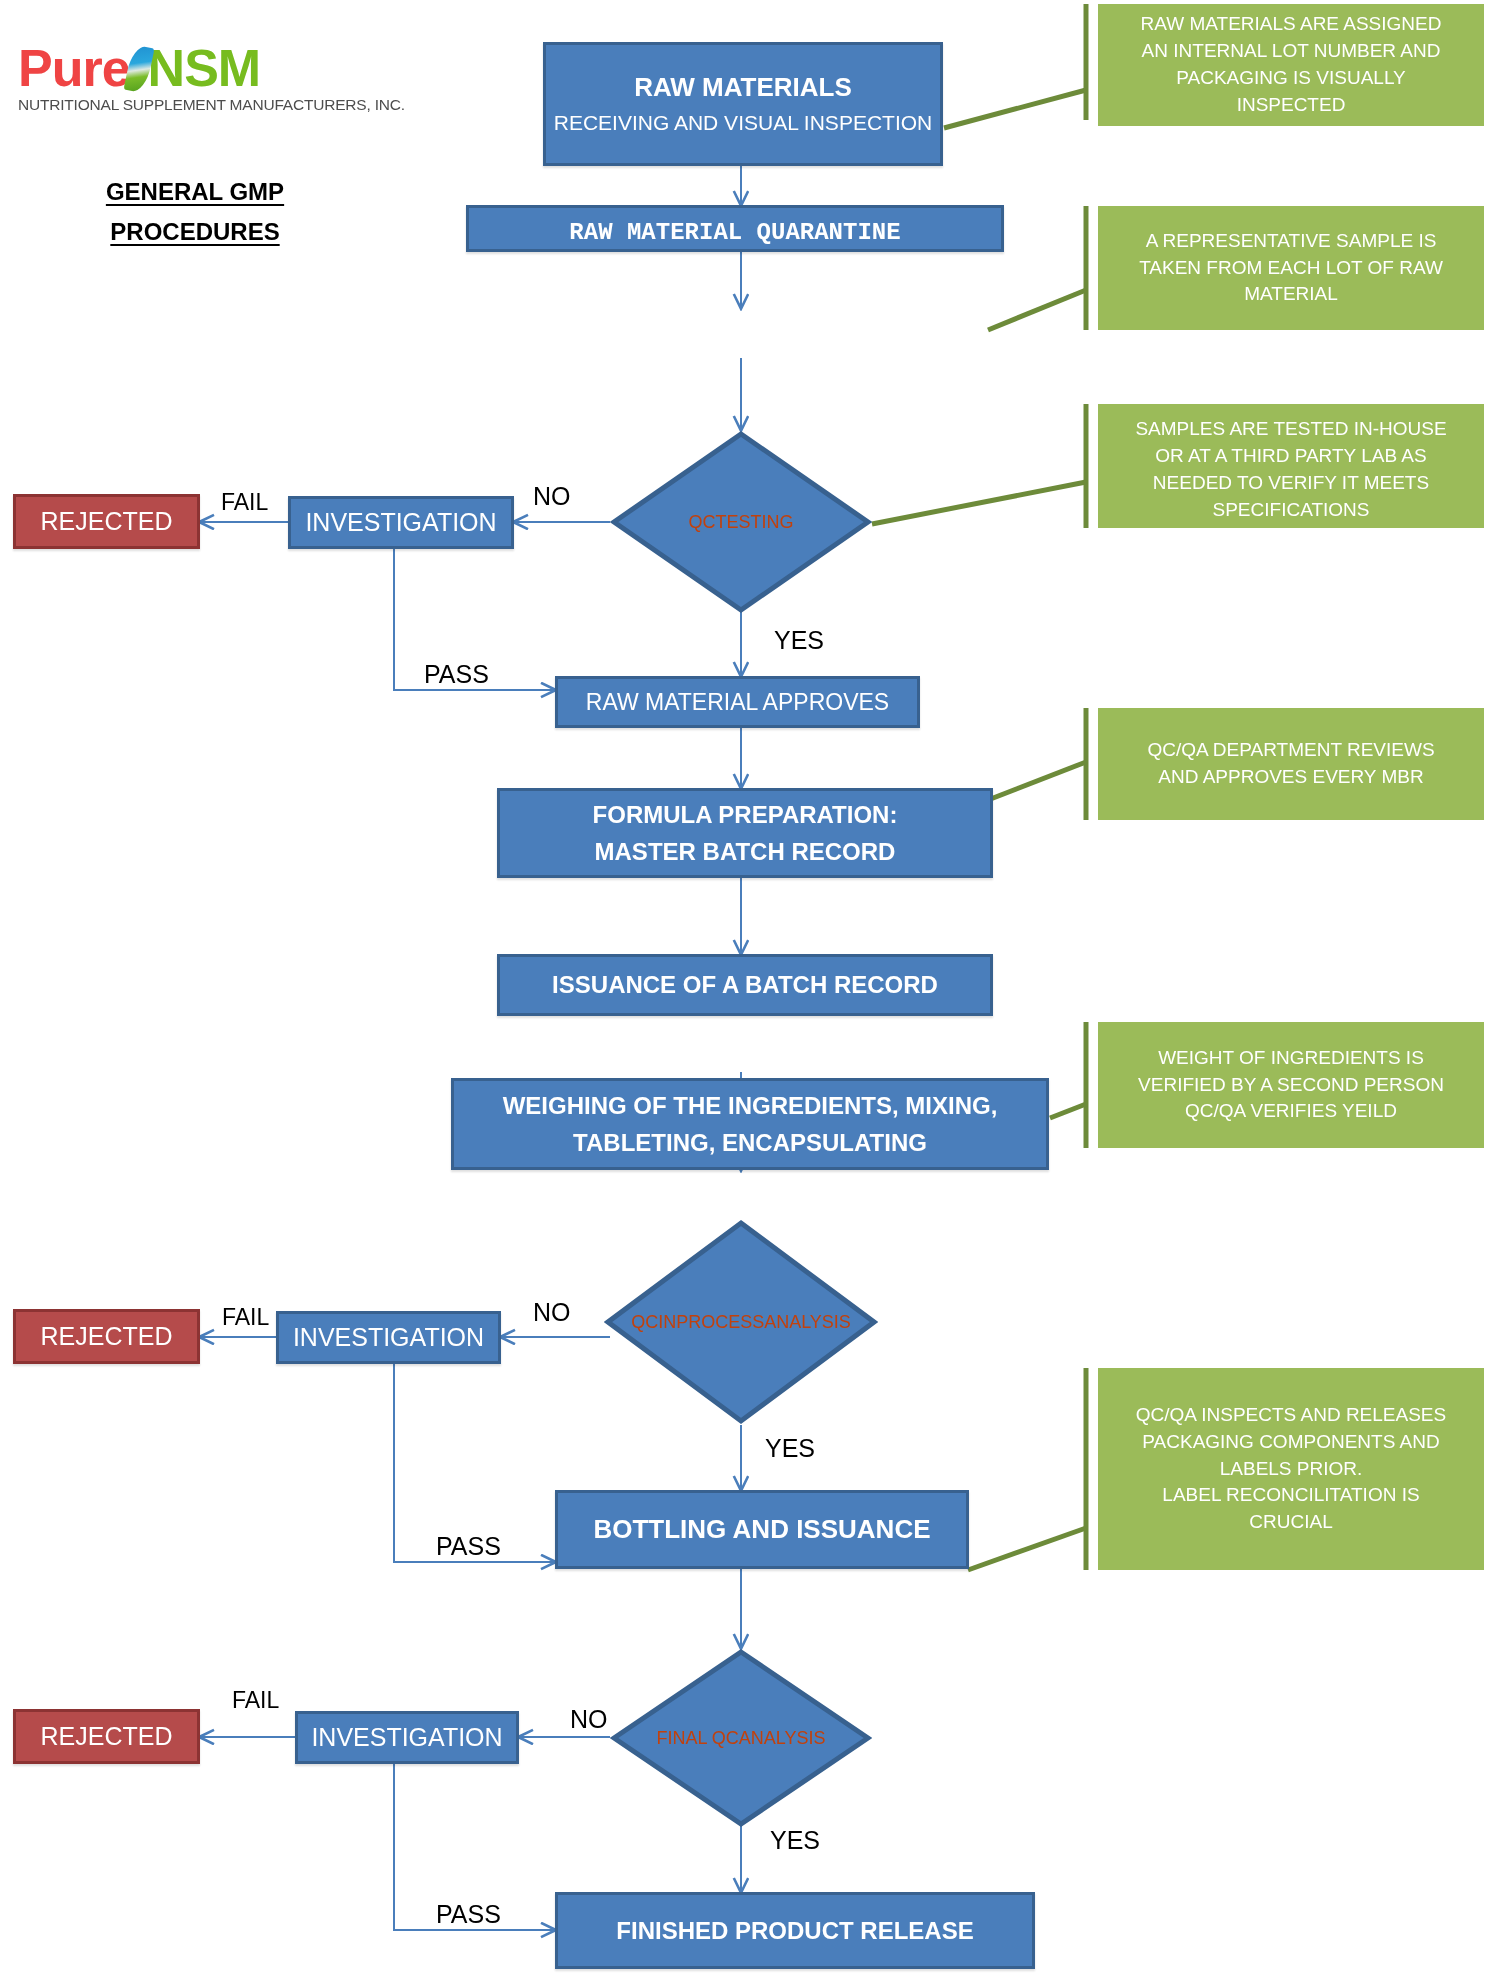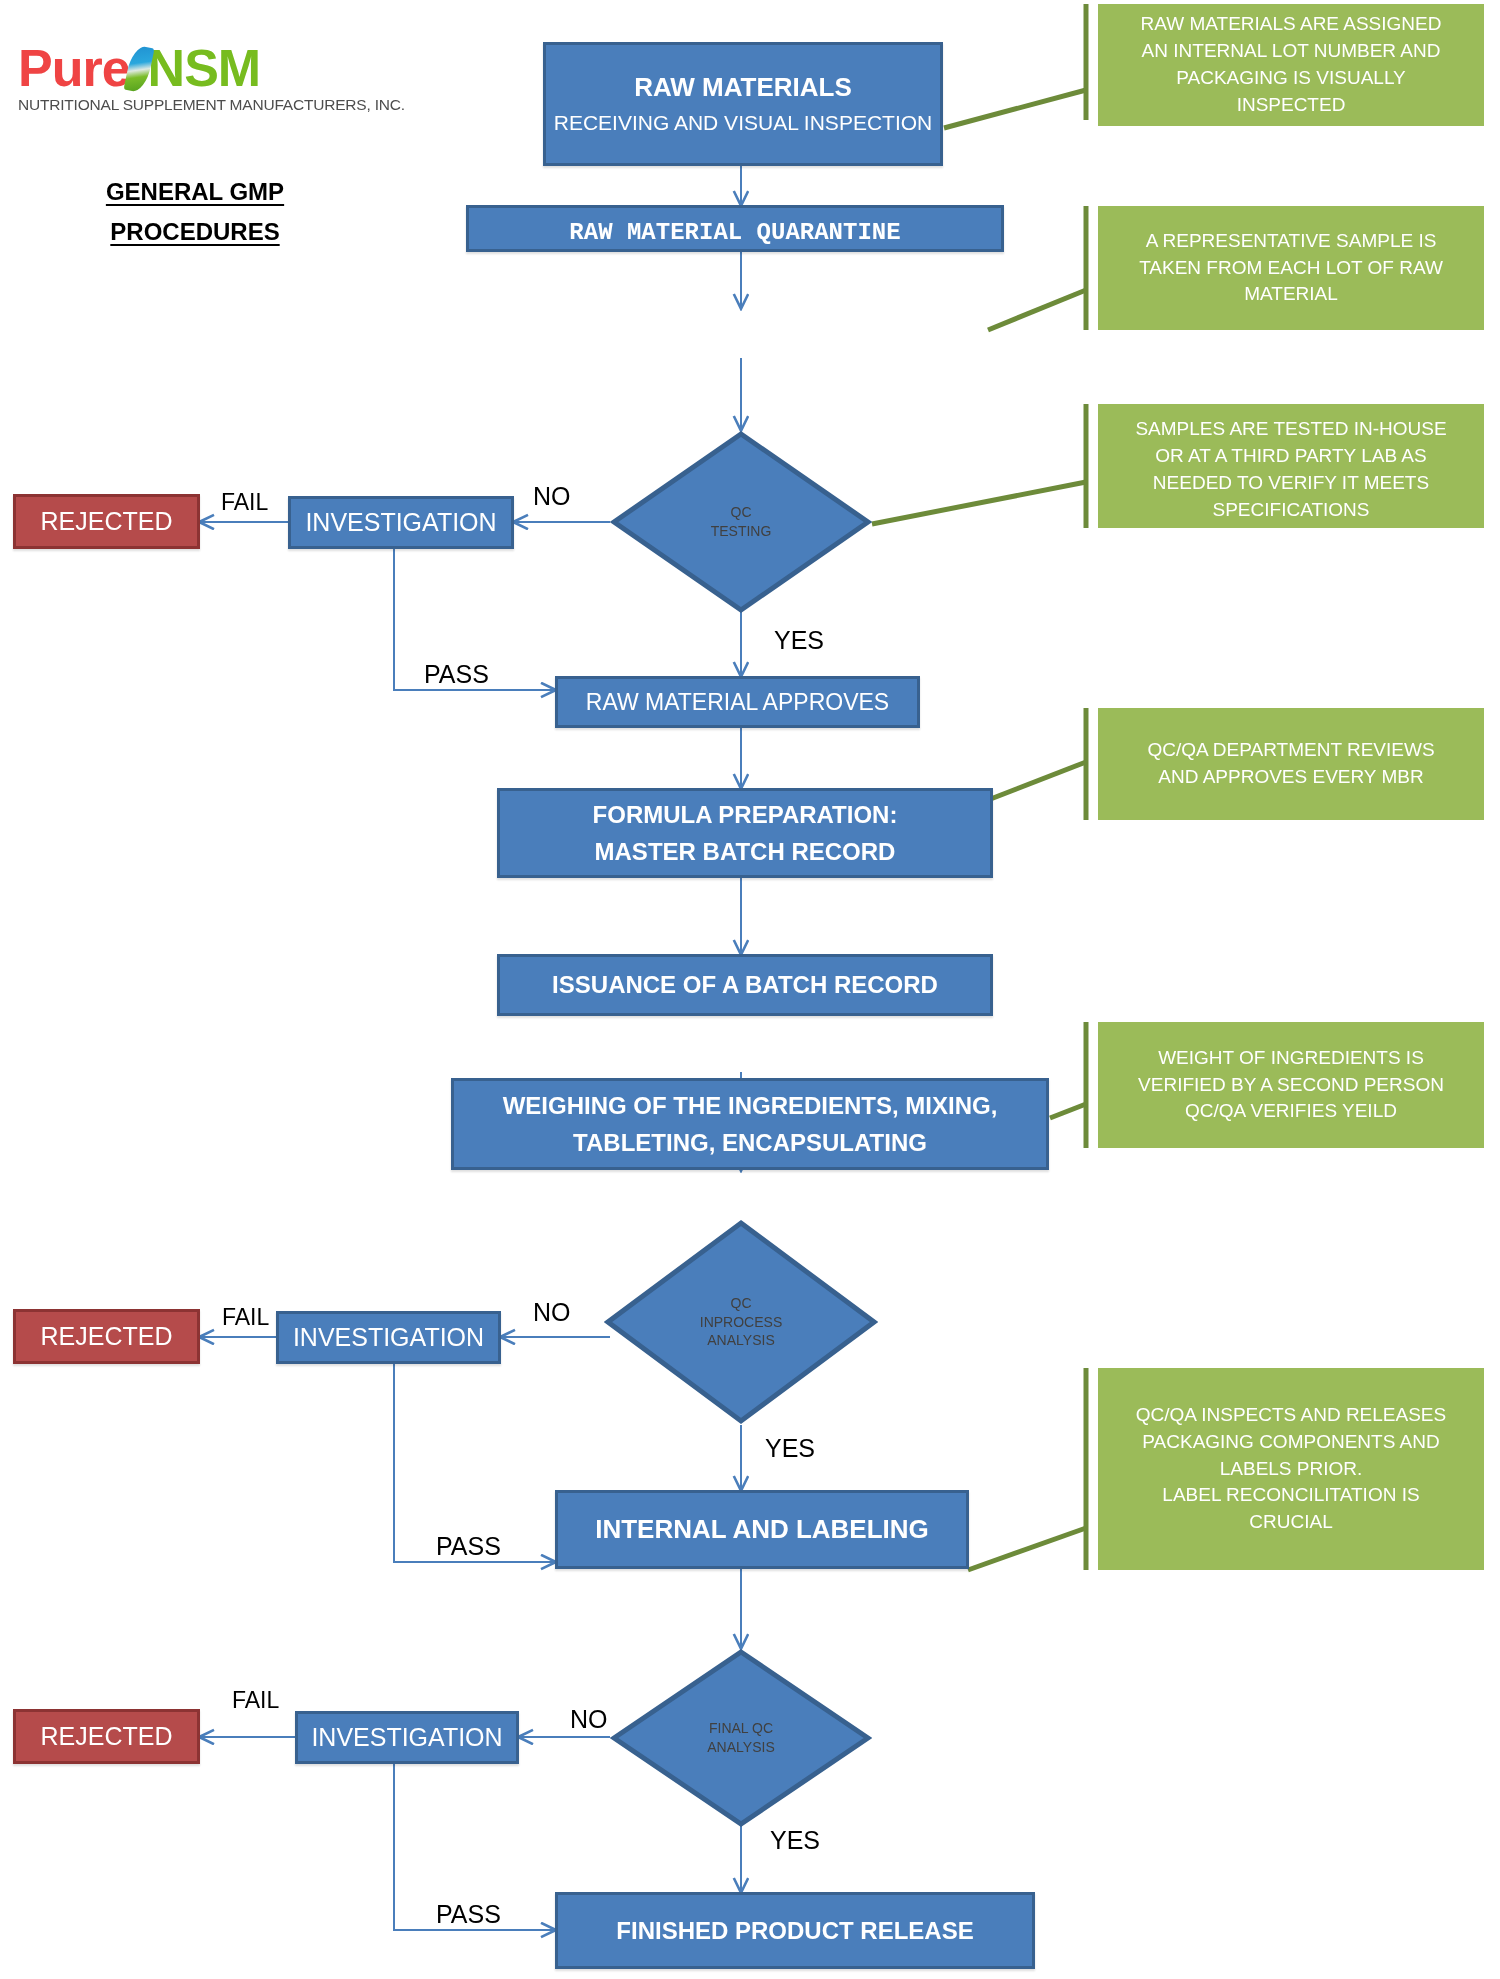--- a/index.html
+++ b/index.html
@@ -38,22 +38,22 @@
     display:flex;align-items:center;justify-content:center;
     font-size:25px;
     box-shadow:0 2px 2px rgba(0,0,0,.13);
   }
 
   
   .diamond{position:absolute;}
   .diamond .shape{position:absolute;left:0;top:0;width:100%;height:100%;}
   .diamond .dtext{
     position:absolute;left:0;top:0;width:100%;height:100%;
-    display:flex;flex-direction:column;align-items:center;justify-content:center;
-    color:#404040;font-size:14px;line-height:1.35;text-align:center;
+    display:flex;flex-direction:row;align-items:center;justify-content:center;
+    color:#c2410c;font-size:18px;line-height:1.35;text-align:center;
     white-space:nowrap;
   }
 
   
   .note{
     position:absolute;
     background:#9bbb59;
     box-sizing:border-box;
     color:#ffffff;
     display:flex;flex-direction:column;
@@ -268,21 +268,21 @@
 
   <div class="node" style="left:276px;top:1311px;width:225px;height:53px;">
     <div class="l1" style="font-size:25px;">INVESTIGATION</div>
   </div>
 
   <div class="reject" style="left:13px;top:1309px;width:187px;height:55px;">
     <span>REJECTED</span>
   </div>
 
   <div class="node" style="left:555px;top:1490px;width:414px;height:79px;">
-    <div class="l1 bold" style="font-size:26px;">INTERNAL AND LABELING</div>
+    <div class="l1 bold" style="font-size:26px;">BOTTLING AND ISSUANCE</div>
   </div>
 
   <div class="diamond" style="left:610px;top:1648px;width:262px;height:180px;">
     <svg class="shape" viewBox="0 0 262 180" preserveAspectRatio="none">
       <polygon points="131,4 258,90 131,176 4,90" fill="#4a7ebb" stroke="#38618f" stroke-width="5"></polygon>
     </svg>
     <div class="dtext">
       <span>FINAL QC</span>
       <span>ANALYSIS</span>
     </div>

